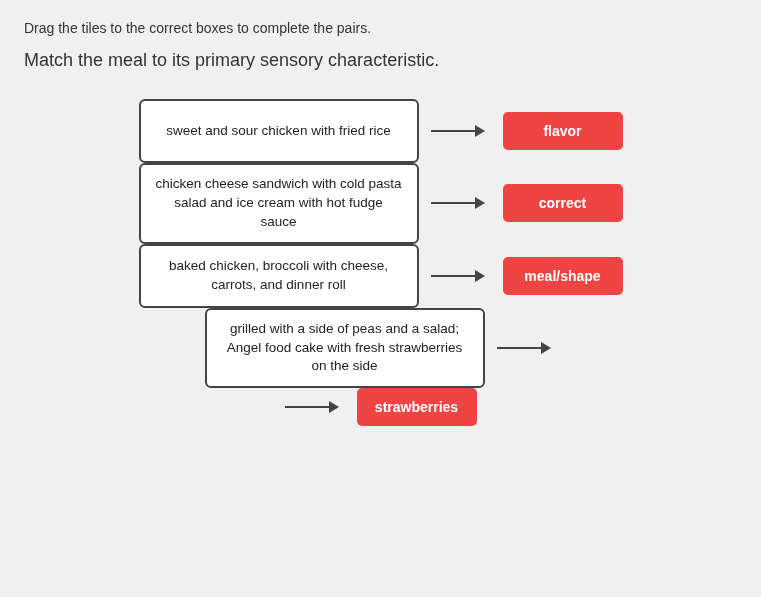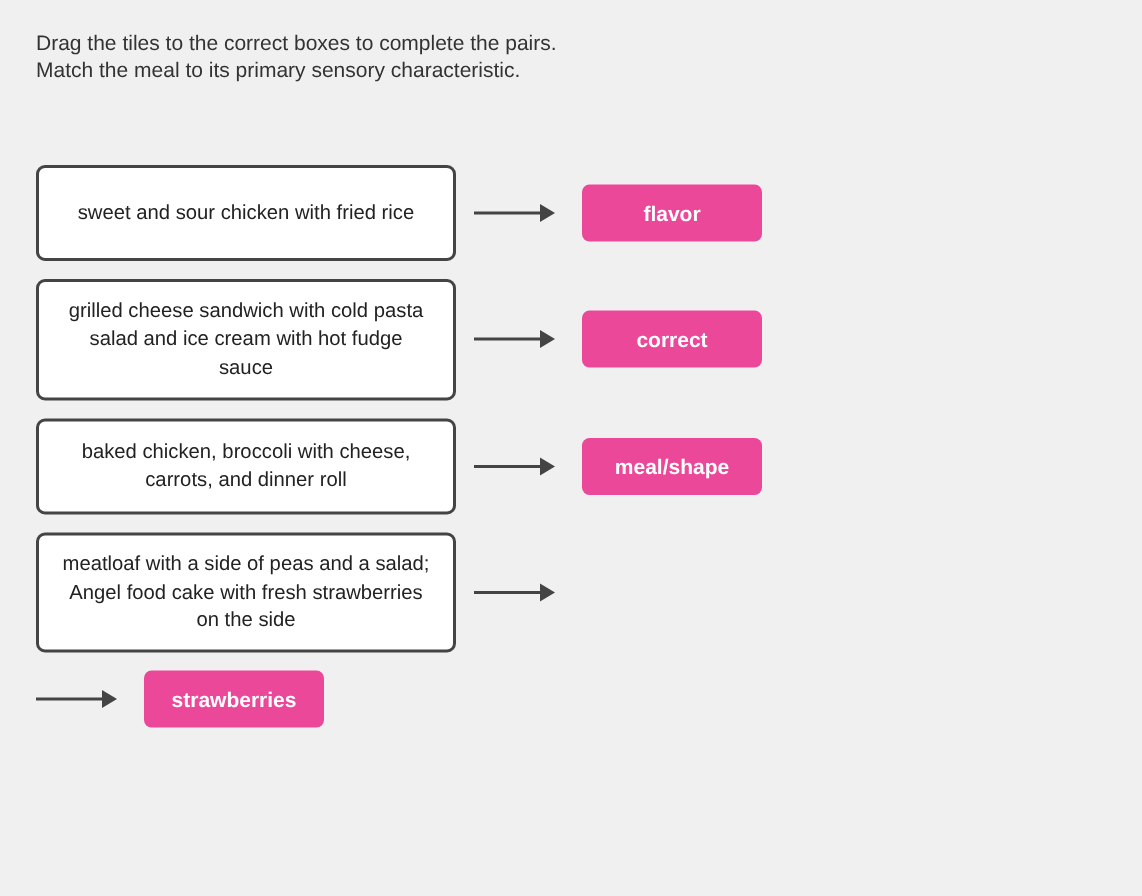--- a/index.html
+++ b/index.html
@@ -8,35 +8,35 @@
       font-family: Arial, sans-serif;
       background: #f0f0f0;
       width: 761px;
       min-height: 597px;
       padding: 20px 24px;
       font-size: 14px;
       color: #222;
     }
 
     .instructions {
-      margin-bottom: 2px;
+      margin-bottom: 14px;
       font-size: 14px;
       color: #333;
     }
 
     .sub-instructions {
-      font-size: 14px;
+      font-size: 18px;
       color: #333;
-      margin-bottom: 56px;
+      margin-bottom: 28px;
     }
 
     .pairs-container {
       display: flex;
       flex-direction: column;
-      gap: 12px;
+      align-items: center;
       margin-top: 10px;
     }
 
     .pair-row {
       display: flex;
       align-items: center;
       gap: 12px;
     }
 
     .meal-box {
@@ -76,21 +76,21 @@
       height: 0;
       border-top: 6px solid transparent;
       border-bottom: 6px solid transparent;
       border-left: 10px solid #444;
     }
 
     .label-box {
       width: 120px;
       min-height: 38px;
       border-radius: 5px;
-      background: #ec4899;
+      background: #ef4444;
       color: #fff;
       display: flex;
       align-items: center;
       justify-content: center;
       font-size: 14px;
       font-weight: bold;
       text-align: center;
       padding: 8px 10px;
     }
   </style>
@@ -100,30 +100,30 @@
 <p class="instructions">Drag the tiles to the correct boxes to complete the pairs.</p>
 <p class="sub-instructions">Match the meal to its primary sensory characteristic.</p>
 
 <div class="pairs-container">
 <div class="pair-row">
       <div class="meal-box">sweet and sour chicken with fried rice</div>
       <div class="arrow-line"></div>
       <div class="label-box">flavor</div>
     </div>
     <div class="pair-row">
-      <div class="meal-box">grilled cheese sandwich with cold pasta salad and ice cream with hot fudge sauce</div>
+      <div class="meal-box">chicken cheese sandwich with cold pasta salad and ice cream with hot fudge sauce</div>
       <div class="arrow-line"></div>
       <div class="label-box">correct</div>
     </div>
     <div class="pair-row">
       <div class="meal-box">baked chicken, broccoli with cheese, carrots, and dinner roll</div>
       <div class="arrow-line"></div>
       <div class="label-box">meal/shape</div>
     </div>
     <div class="pair-row">
-      <div class="meal-box">meatloaf with a side of peas and a salad; Angel food cake with fresh strawberries on the side</div>
+      <div class="meal-box">grilled with a side of peas and a salad; Angel food cake with fresh strawberries on the side</div>
       <div class="arrow-line"></div>
     </div>
     <div class="pair-row">
       <div class="arrow-line"></div>
       <div class="label-box">strawberries</div>
     </div>
   </div>
 
 </body></html>

